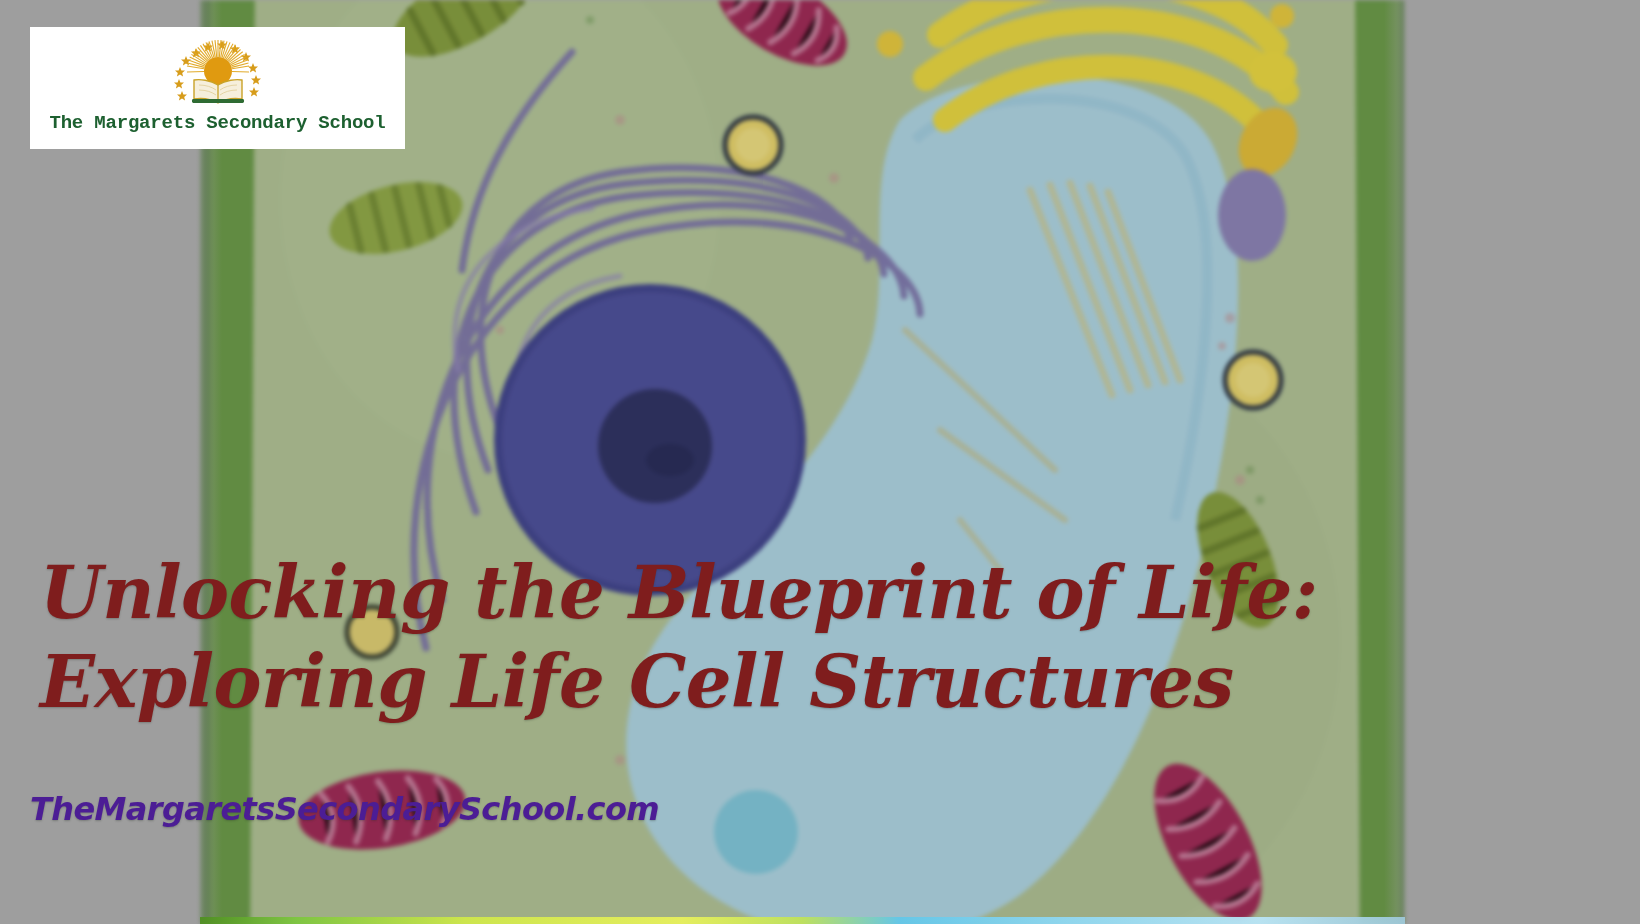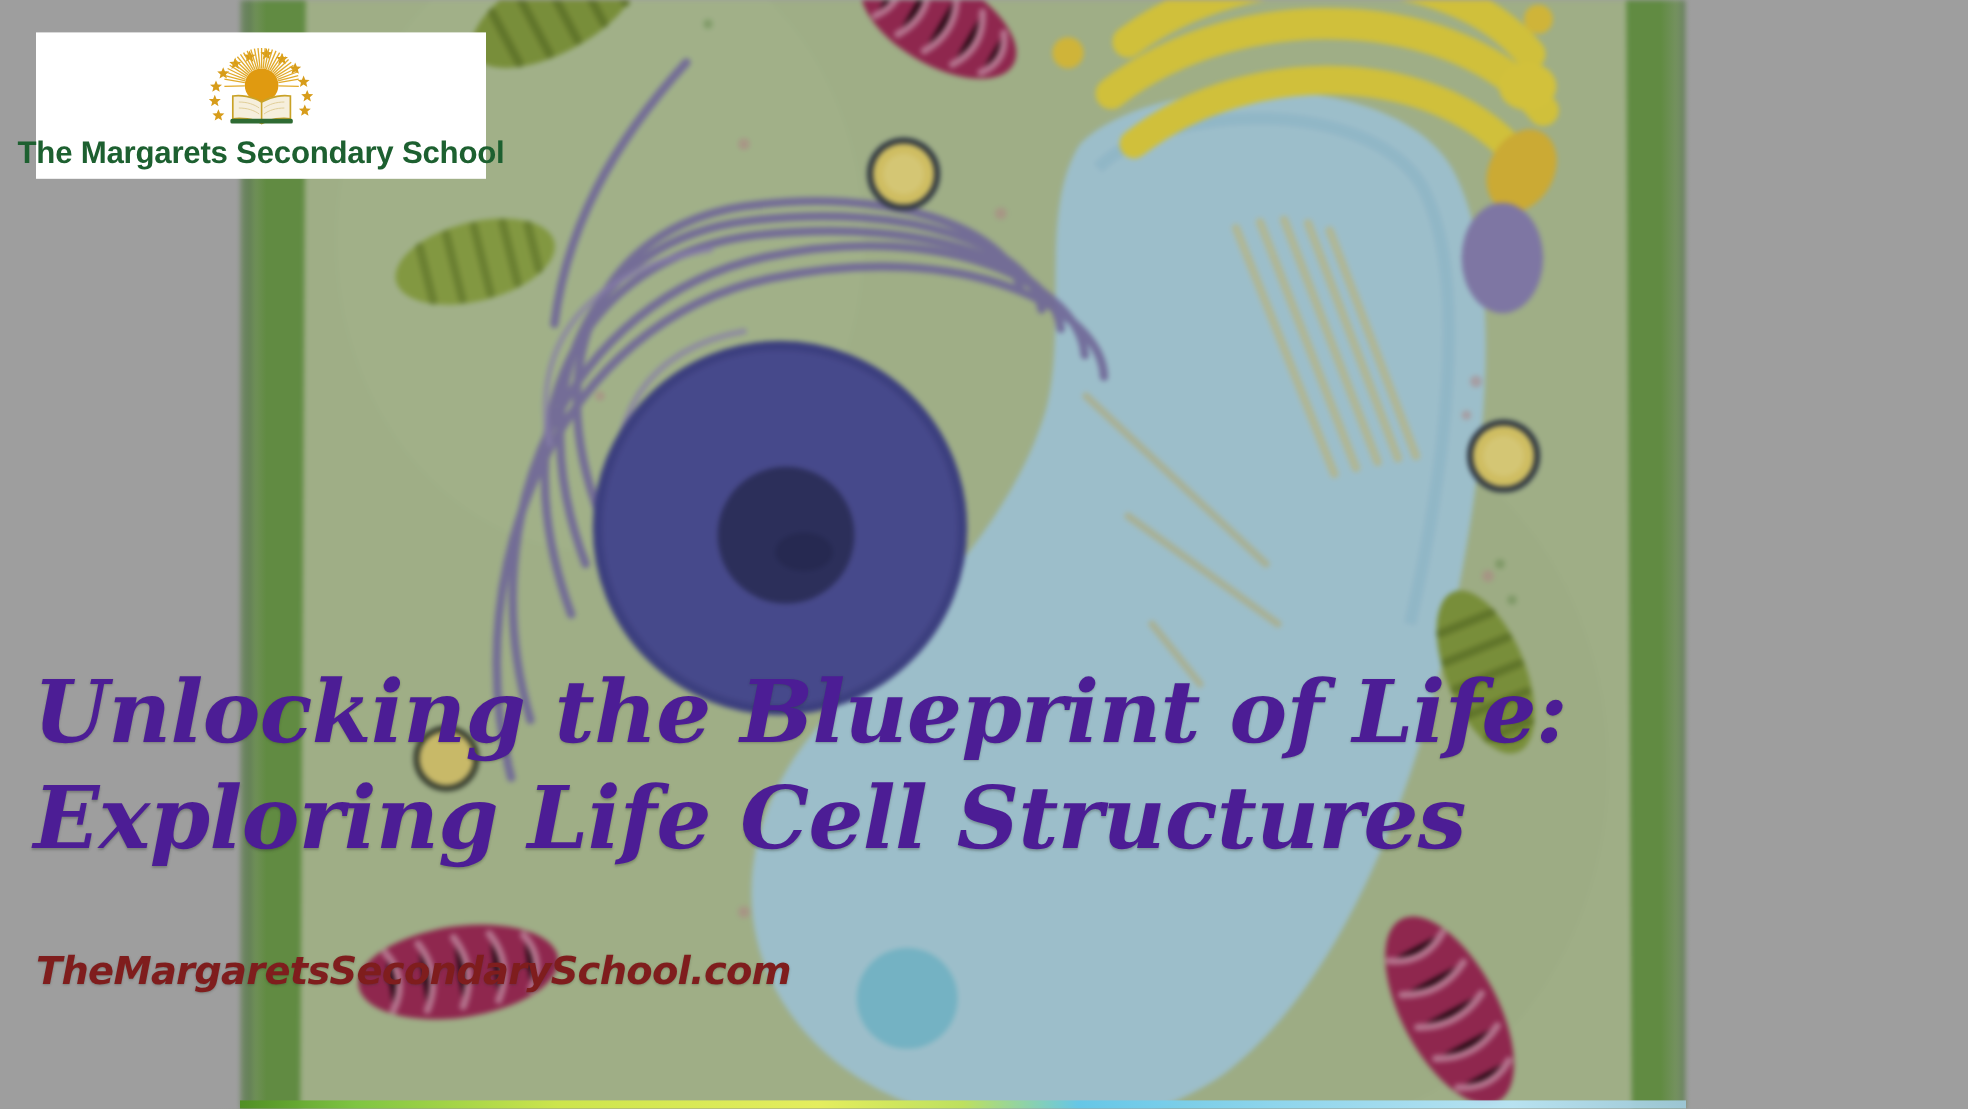--- a/index.html
+++ b/index.html
@@ -45,51 +45,51 @@
     display:flex;
     flex-direction:column;
     align-items:center;
     justify-content:flex-start;
     padding-top:6px;
     z-index:6;
   }
   #logo-emblem { width:120px; height:78px; }
   #logo-name {
     color:#1d6030;
-    font-family:Liberation Sans, sans-serif;
+    font-family:Liberation Mono, monospace;
     font-weight:bold;
-    font-size:26px;
+    font-size:19px;
     letter-spacing:-0.2px;
     margin-top:1px;
     white-space:nowrap;
   }
 
   
   #headline {
     position:absolute;
-    left:28px; top:548px;
+    left:40px; top:548px;
     width:1250px;
     z-index:5;
-    color:#4c1d95;
+    color:#7f1d1d;
     font-family:"DejaVu Serif", "Liberation Serif", serif;
     font-style:italic;
     font-weight:bold;
     font-size:72px;
     line-height:1.24;
     letter-spacing:-0.5px;
     text-shadow:0 1px 2px rgba(40,50,40,0.30);
   }
   #headline .line { display:block; white-space:nowrap; }
 
   
   #site-url {
     position:absolute;
     left:30px; top:790px;
     z-index:5;
-    color:#7f1d1d;
+    color:#4c1d95;
     font-family:"DejaVu Sans", "Liberation Sans", sans-serif;
     font-style:italic;
     font-weight:bold;
     font-size:32px;
     letter-spacing:-0.6px;
     white-space:nowrap;
     text-shadow:0 1px 2px rgba(40,50,40,0.30);
   }
 
   

